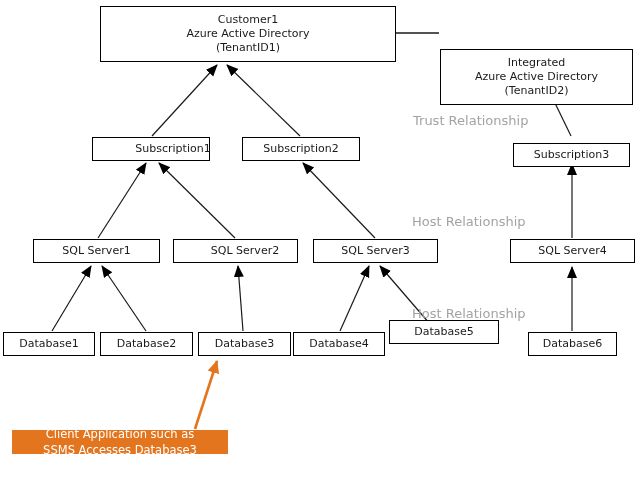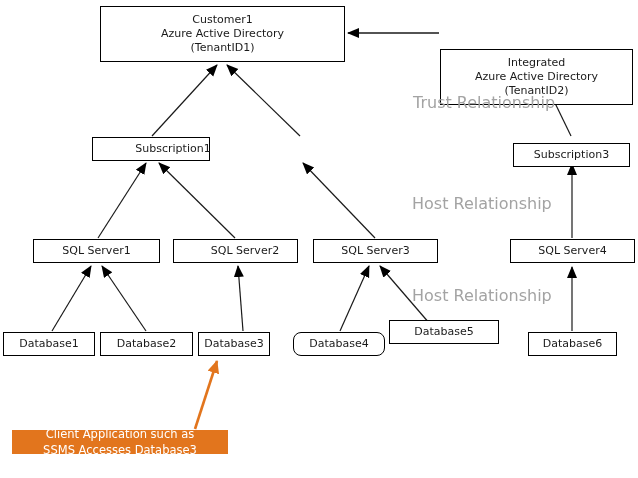--- a/index.html
+++ b/index.html
@@ -22,22 +22,23 @@
     color:#1a1a1a;
     font-size:11px;
     line-height:14px;
     display:flex; align-items:center; justify-content:center;
     text-align:center;
     white-space:pre-line;
   }
   .annot {
     position:absolute;
     color:#a3a3a3;
-    font-size:16px;
+    font-size:13px;
     white-space:nowrap;
+    margin-top:20px;
   }
   .callout {
     position:absolute;
     left:12px; top:430px; width:216px; height:24px;
     background:#e2751d;
     color:#ffffff;
     font-size:11.5px;
     line-height:16px;
     display:flex; align-items:center; justify-content:center;
     text-align:center;
@@ -72,39 +73,40 @@
     <line x1="52" y1="331" x2="91" y2="266" stroke="#1a1a1a" stroke-width="1.2" marker-end="url(#arrow-black)"></line>
     <line x1="146" y1="331" x2="102" y2="266" stroke="#1a1a1a" stroke-width="1.2" marker-end="url(#arrow-black)"></line>
     <line x1="243" y1="331" x2="238" y2="266" stroke="#1a1a1a" stroke-width="1.2" marker-end="url(#arrow-black)"></line>
     <line x1="340" y1="331" x2="369" y2="266" stroke="#1a1a1a" stroke-width="1.2" marker-end="url(#arrow-black)"></line>
     <line x1="436" y1="331" x2="380" y2="266" stroke="#1a1a1a" stroke-width="1.2" marker-end="url(#arrow-black)"></line>
     <line x1="572" y1="331" x2="572" y2="267" stroke="#1a1a1a" stroke-width="1.2" marker-end="url(#arrow-black)"></line>
 
     <line x1="195" y1="429" x2="217" y2="361" stroke="#e2751d" stroke-width="2.6" marker-end="url(#arrow-orange)"></line>
   </svg>
 
-  <div class="node" style="left:100px;top:6px;width:245px;height:56px;">Customer1
+  <div class="node" style="left:100px;top:6px;width:296px;height:56px;">Customer1
 Azure Active Directory
 (TenantID1)</div>
   <div class="node" style="left:440px;top:6px;width:193px;height:56px;margin-top:43px;">Integrated
 Azure Active Directory
 (TenantID2)</div>
 
   <div class="node" style="left:92px;top:137px;width:118px;height:24px;padding-left:44px;">Subscription1</div>
+  <div class="node" style="left:242px;top:137px;width:118px;height:24px;">Subscription2</div>
   <div class="node" style="left:513px;top:137px;width:117px;height:24px;margin-top:6px;">Subscription3</div>
 
   <div class="node" style="left:33px;top:239px;width:127px;height:24px;">SQL Server1</div>
   <div class="node" style="left:173px;top:239px;width:125px;height:24px;padding-left:19px;">SQL Server2</div>
   <div class="node" style="left:313px;top:239px;width:125px;height:24px;">SQL Server3</div>
   <div class="node" style="left:510px;top:239px;width:125px;height:24px;">SQL Server4</div>
 
   <div class="node" style="left:3px;top:332px;width:92px;height:24px;">Database1</div>
   <div class="node" style="left:100px;top:332px;width:93px;height:24px;">Database2</div>
-  <div class="node" style="left:198px;top:332px;width:72px;height:24px;">Database3</div>
-  <div class="node" style="left:293px;top:332px;width:92px;height:24px;border-radius:8px;">Database4</div>
+  <div class="node" style="left:198px;top:332px;width:93px;height:24px;">Database3</div>
+  <div class="node" style="left:293px;top:332px;width:92px;height:24px;">Database4</div>
   <div class="node" style="left:389px;top:320px;width:110px;height:24px;">Database5</div>
   <div class="node" style="left:528px;top:332px;width:89px;height:24px;">Database6</div>
 
   <div class="annot" style="left:413px;top:93px;">Trust Relationship</div>
   <div class="annot" style="left:412px;top:194px;">Host Relationship</div>
   <div class="annot" style="left:412px;top:286px;">Host Relationship</div>
 
   <div class="callout">Client Application such as
 SSMS Accesses Database3</div>
 

